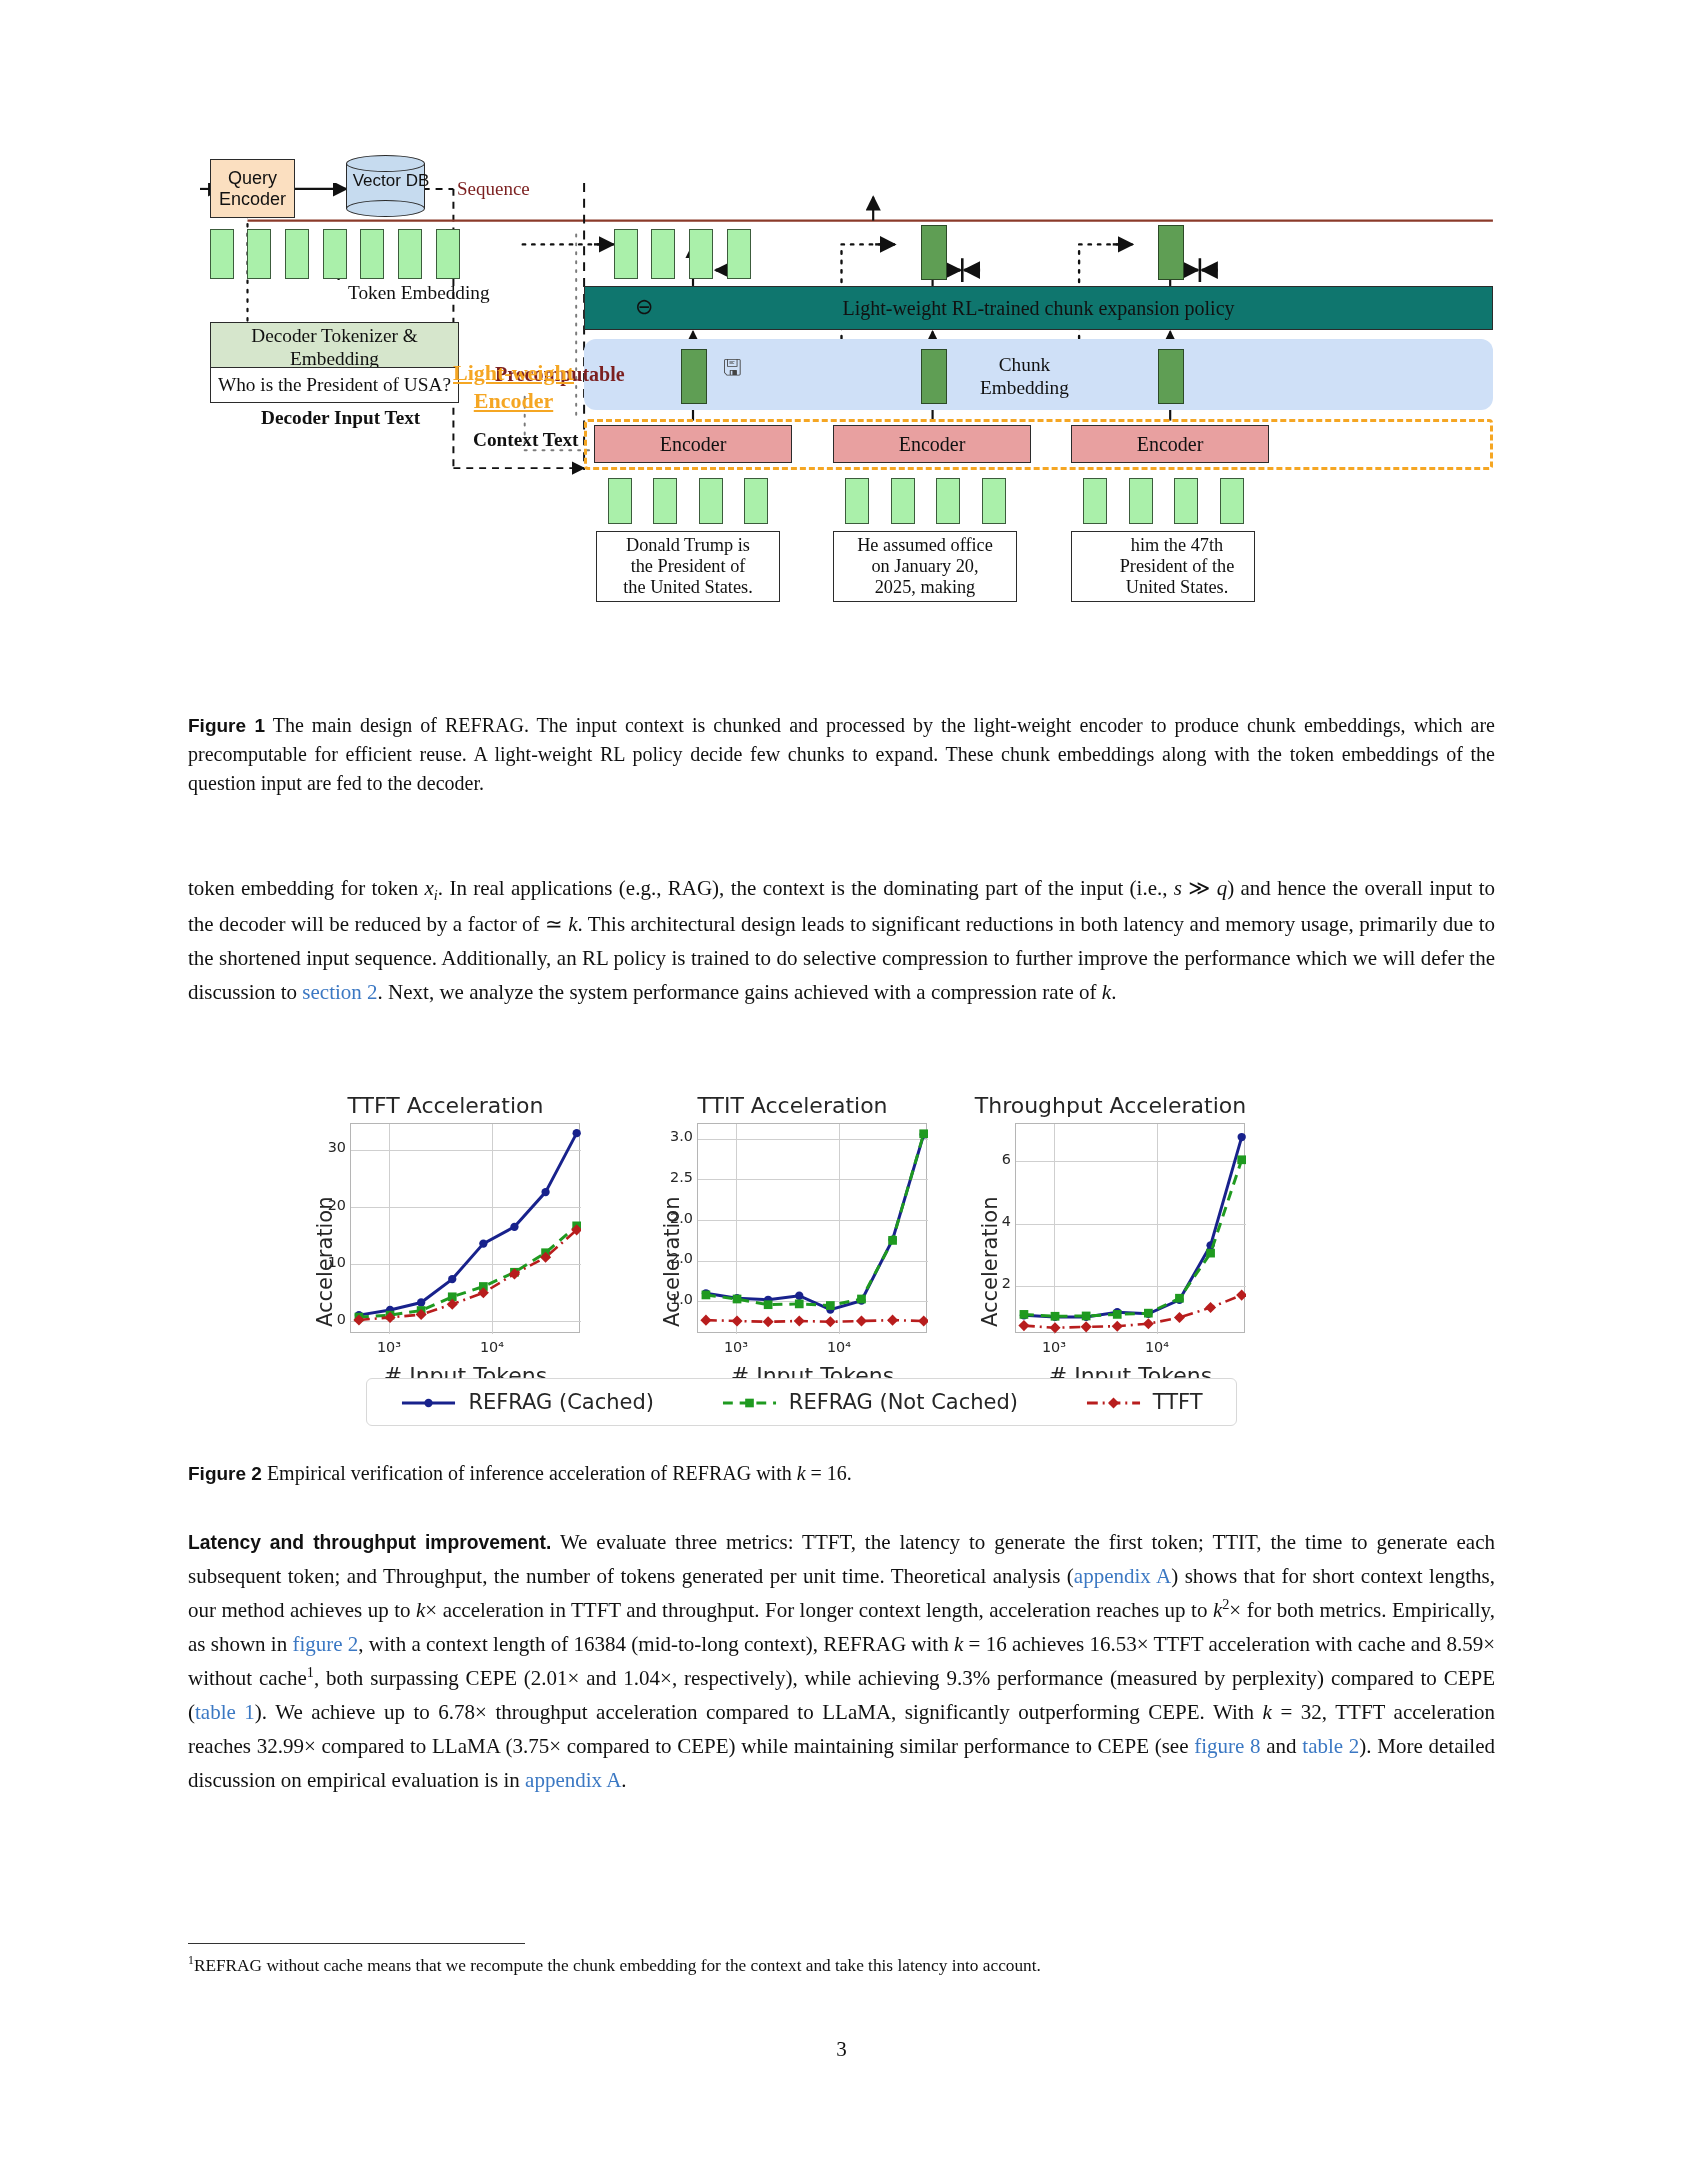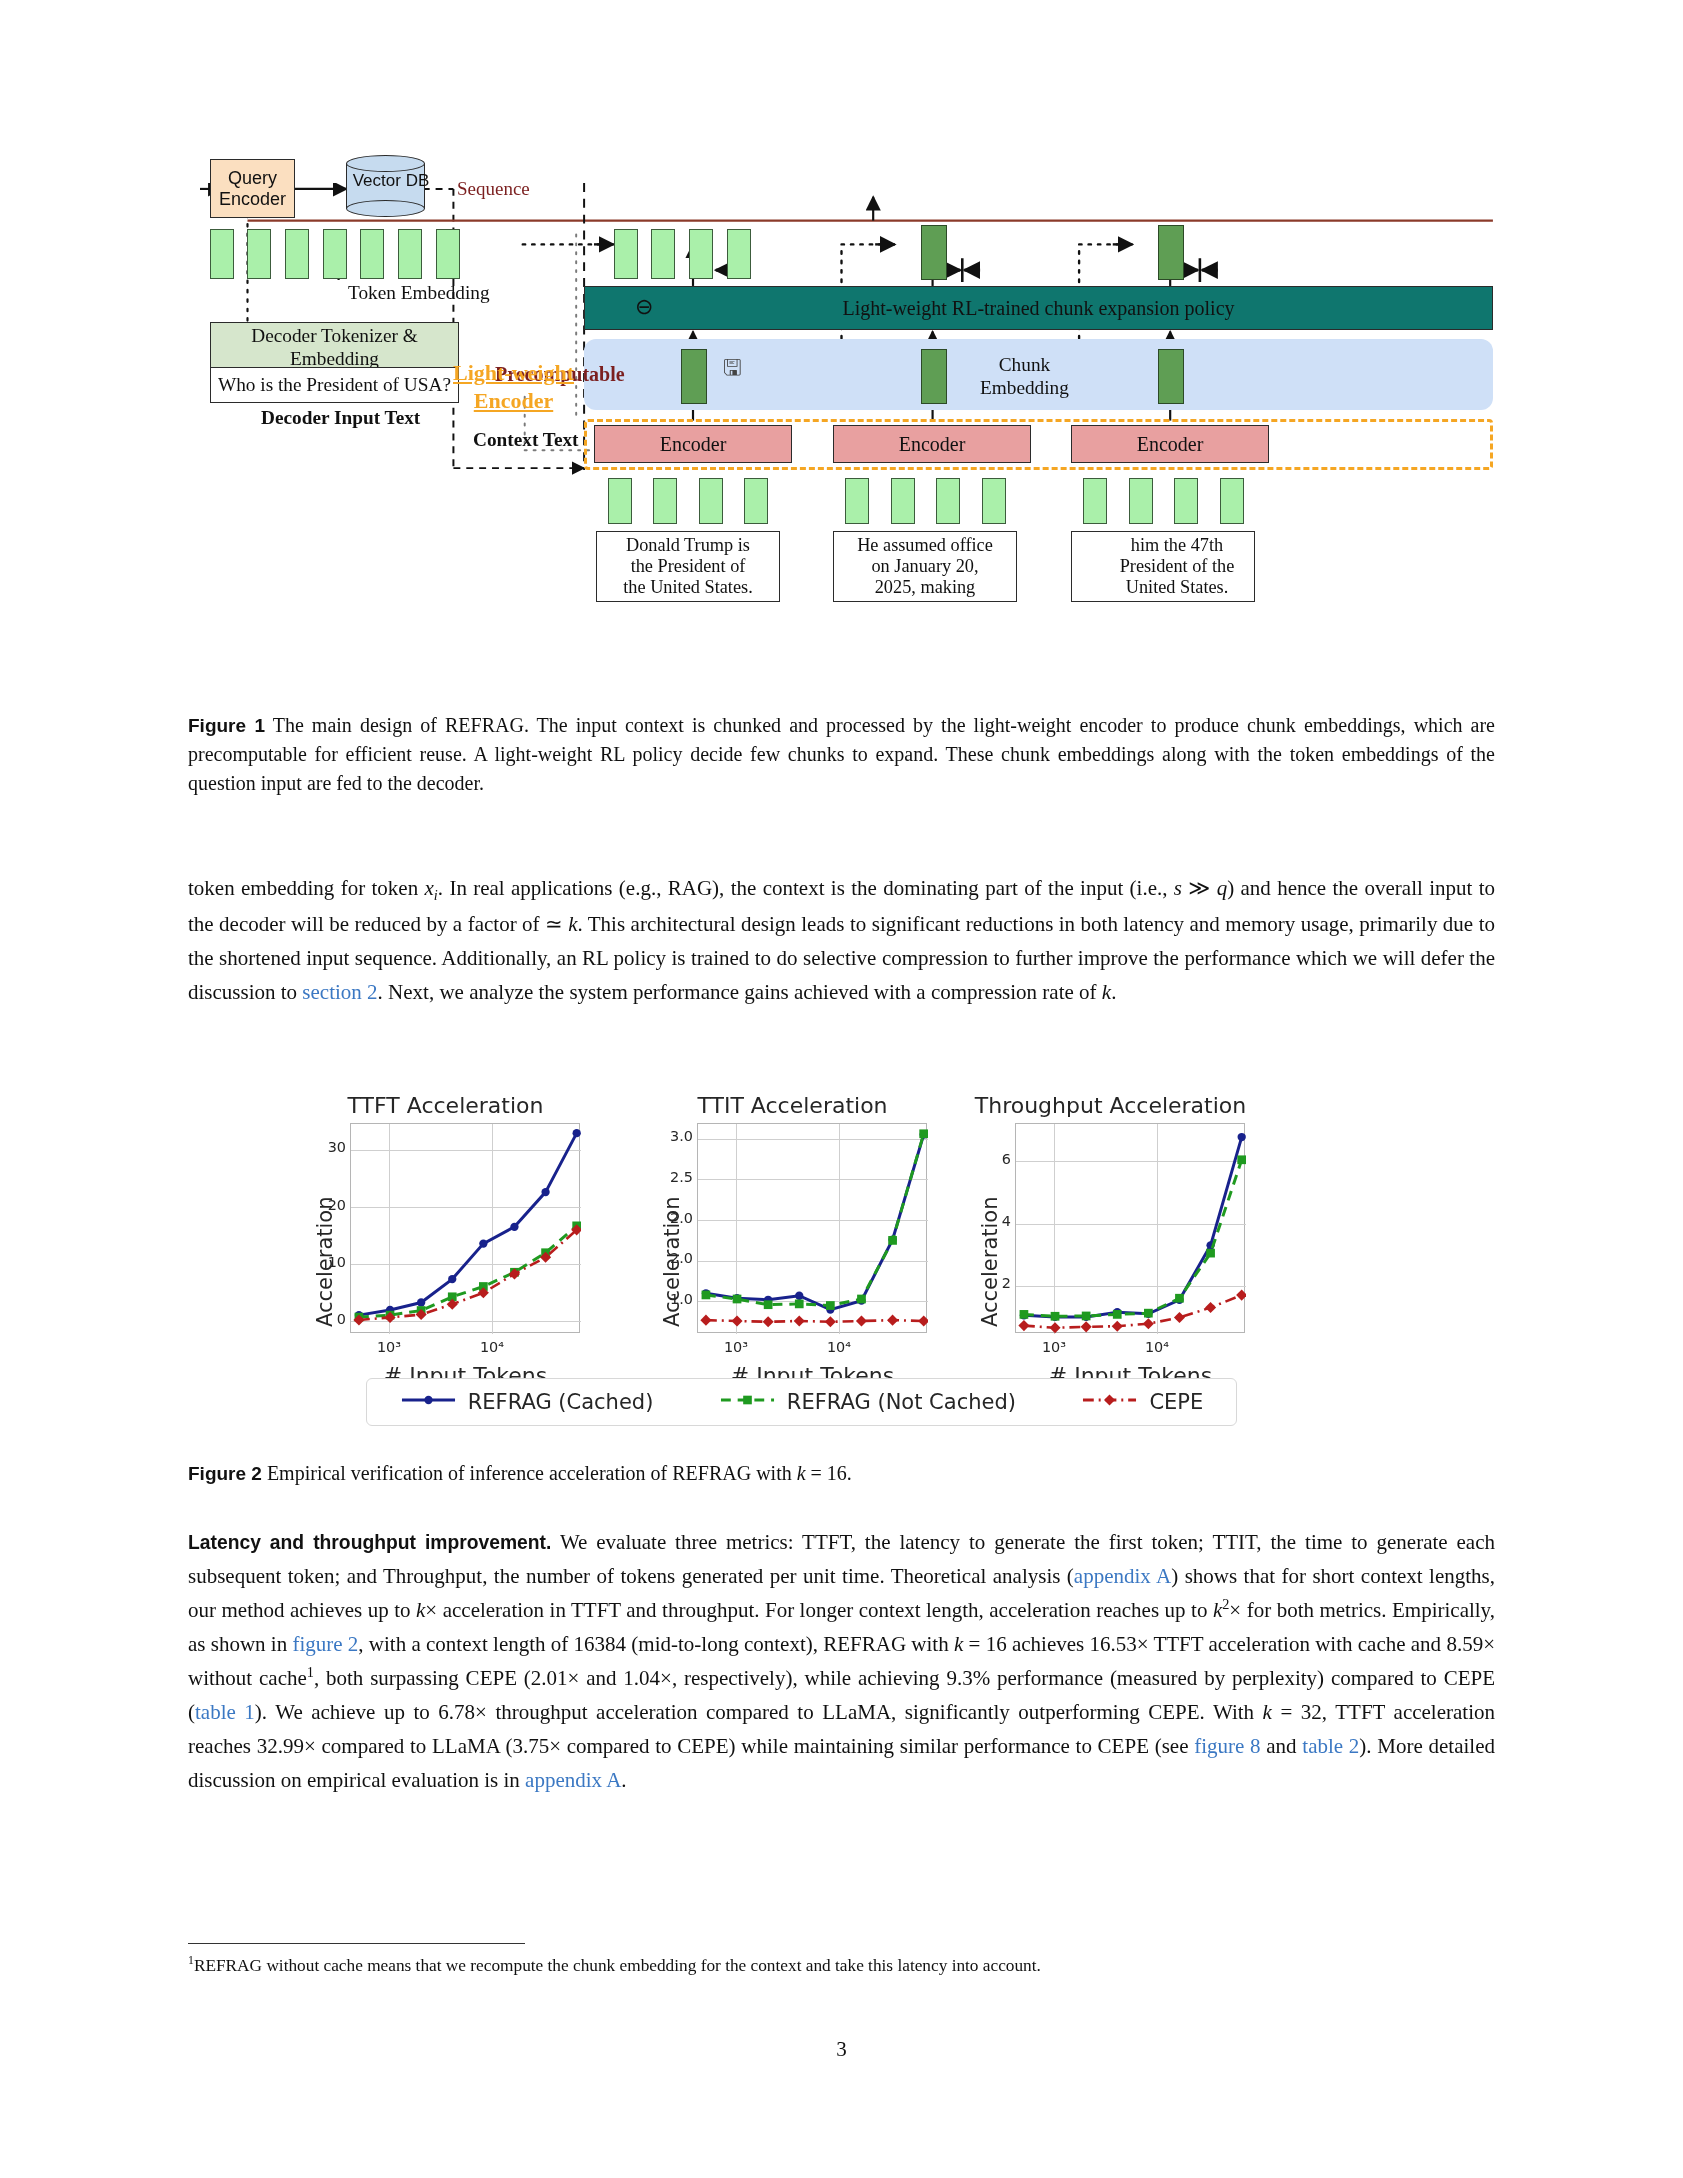--- a/index.html
+++ b/index.html
@@ -54,21 +54,21 @@
   .gl { position:absolute; background:#cfcfcf; }
   .ytick { position:absolute; font-size:14.4px; color:#262626;
            text-align:right; white-space:nowrap; }
   .xtick { position:absolute; font-size:14.4px; color:#262626;
            text-align:center; white-space:nowrap; }
 
   #legend { position:absolute; left:366px; top:1378px; width:871px; height:48px;
             border:1.2px solid #d8d8d8; border-radius:6px; background:#fff;
             display:flex; align-items:center; justify-content:space-around;
             font-family:"DejaVu Sans", sans-serif; font-size:21px; color:#262626; }
-  .lg-item { display:flex; gap:11px; }
+  .lg-item { display:flex; align-items:center; gap:11px; }
   .lg-swatch { width:57px; height:18px; position:relative; }
 
   .pageno { position:absolute; left:0; top:2037px; width:1683px;
             text-align:center; font-size:21px; }
   .fnrule { position:absolute; left:188px; top:1943px; width:337px;
             border-top:1.3px solid #333; }
   .footnote { position:absolute; left:188px; top:1952px; width:1307px;
               font-size:17.3px; line-height:1.45; }
 </style>
 </head>
@@ -421,21 +421,21 @@
             <line x1="2" y1="9" x2="56" y2="9" stroke="#1f9a20" stroke-width="3" stroke-dasharray="10,7"></line>
             <rect x="24.6" y="4.6" width="8.8" height="8.8" fill="#1f9a20"></rect>
           </svg></div>
         <span>REFRAG (Not Cached)</span>
       </div>
       <div class="lg-item">
         <div class="lg-swatch"><svg width="57" height="18" viewBox="0 0 58 18">
             <line x1="2" y1="9" x2="56" y2="9" stroke="#b81d1d" stroke-width="3" stroke-dasharray="11,5,2,5"></line>
             <polygon points="29,3.4 34.6,9 29,14.6 23.4,9" fill="#b81d1d"></polygon>
           </svg></div>
-        <span>CEPE</span>
+        <span>TTFT</span>
       </div>
     </div>
 
   <div class="cap-fig" style="top:1459px;">
     <b>Figure 2</b>
     <span>Empirical verification of inference acceleration of REFRAG with </span><i class="m">k</i><span> = 16.</span>
   </div>
 
   <div class="para" style="top:1525px;">
     <b style="font-family:'Liberation Sans',sans-serif; font-size:19.3px;">Latency and throughput improvement.</b><span> We evaluate three metrics: TTFT, the latency to generate the first token; TTIT, the time to generate each subsequent token; and Throughput, the number of tokens generated per unit time. Theoretical analysis (</span><a class="lnk" href="#" style="text-decoration:none;">appendix A</a><span>) shows that for short context lengths, our method achieves up to </span><i class="m">k</i><span>× acceleration in TTFT and throughput. For longer context length, acceleration reaches up to </span><i class="m">k</i><sup>2</sup><span>× for both metrics. Empirically, as shown in </span><a class="lnk" href="#" style="text-decoration:none;">figure 2</a><span>, with a context length of 16384 (mid-to-long context), REFRAG with </span><i class="m">k</i><span> = 16 achieves 16.53× TTFT acceleration with cache and 8.59× without cache</span><sup>1</sup><span>, both surpassing CEPE (2.01× and 1.04×, respectively), while achieving 9.3% performance (measured by perplexity) compared to CEPE (</span><a class="lnk" href="#" style="text-decoration:none;">table 1</a><span>). We achieve up to 6.78× throughput acceleration compared to LLaMA, significantly outperforming CEPE. With </span><i class="m">k</i><span> = 32, TTFT acceleration reaches 32.99× compared to LLaMA (3.75× compared to CEPE) while maintaining similar performance to CEPE (see </span><a class="lnk" href="#" style="text-decoration:none;">figure 8</a><span> and </span><a class="lnk" href="#" style="text-decoration:none;">table 2</a><span>). More detailed discussion on empirical evaluation is in </span><a class="lnk" href="#" style="text-decoration:none;">appendix A</a><span>.</span>

